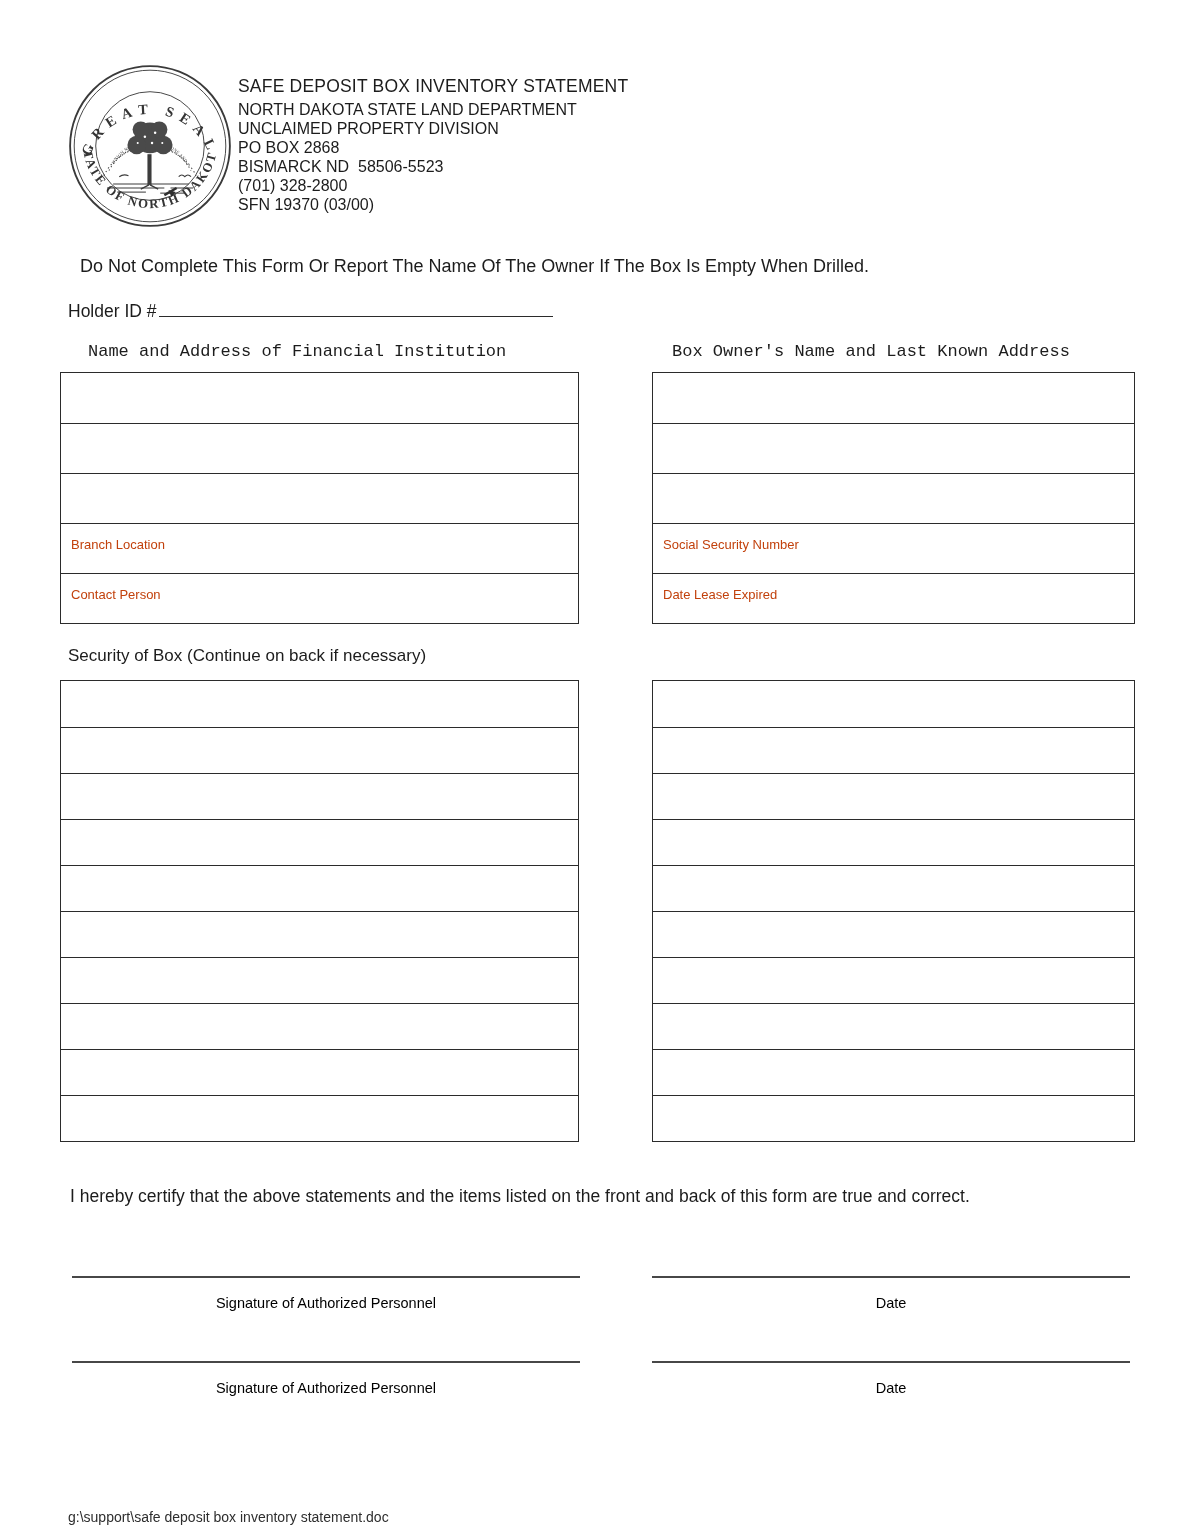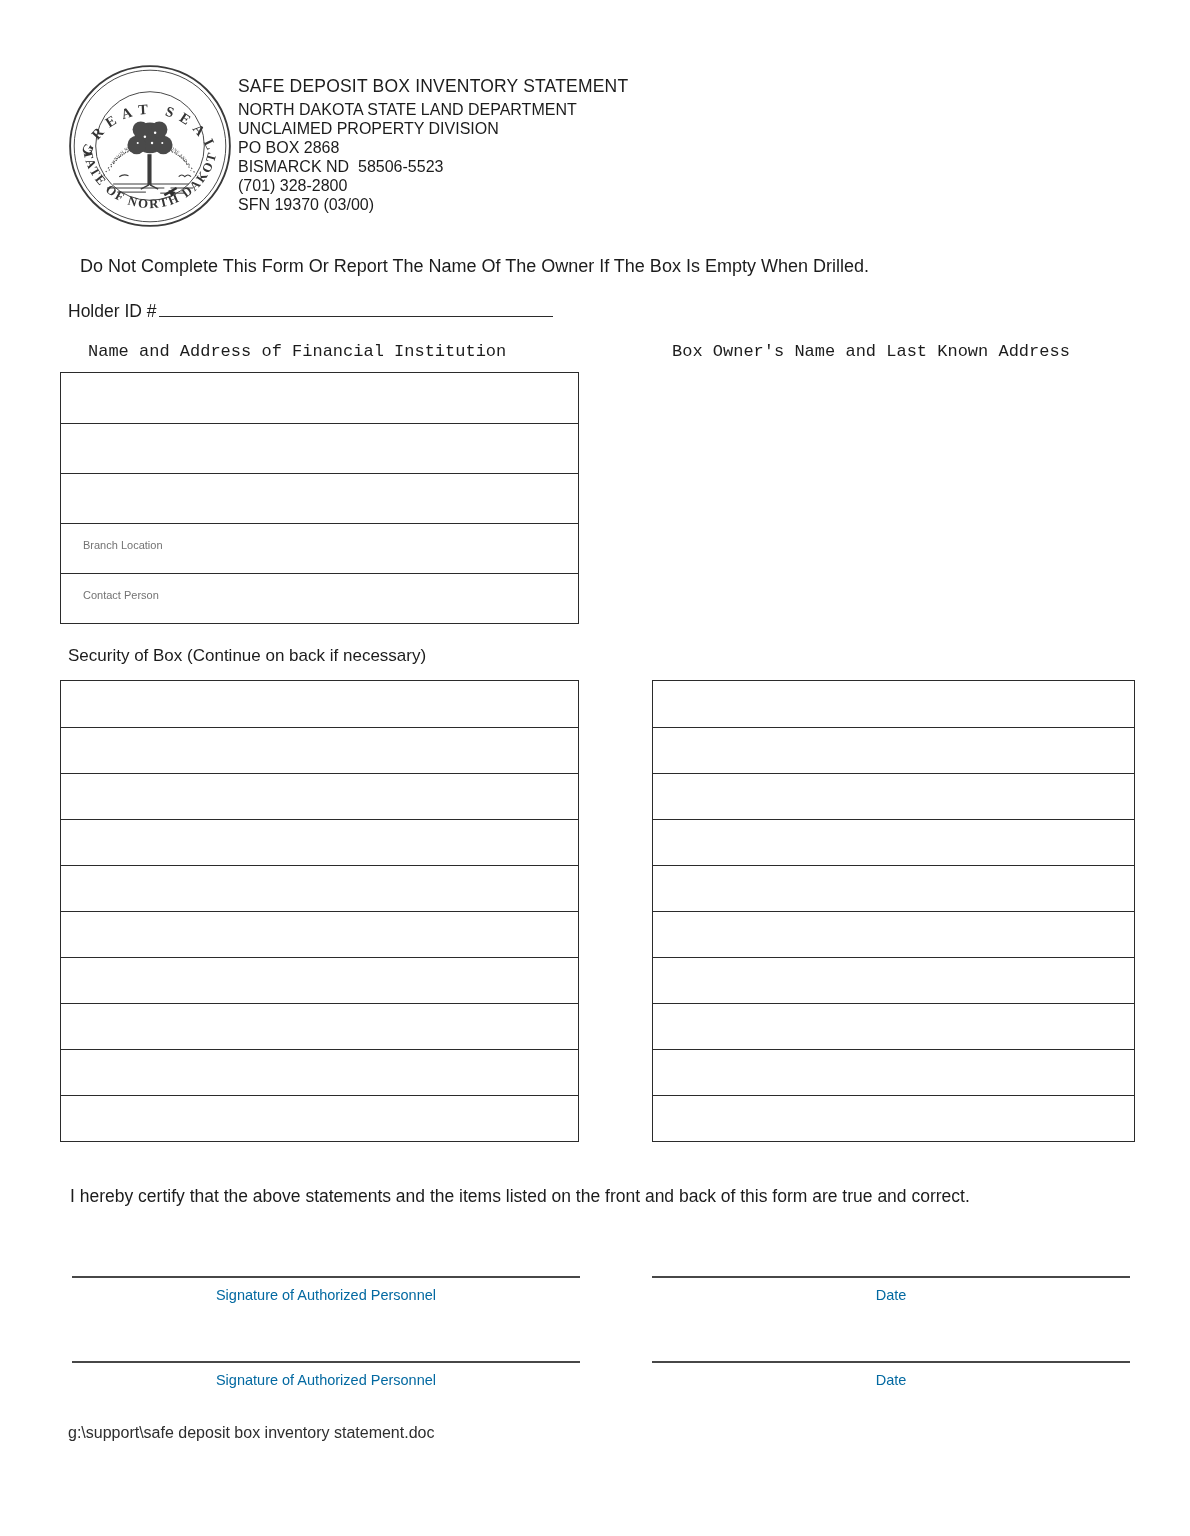--- a/index.html
+++ b/index.html
@@ -25,37 +25,37 @@
   .col-heading{position:absolute;font-size:17px;font-family:Liberation Mono, monospace;}
   #inst-heading{left:88px;top:342px;}
   #owner-heading{left:672px;top:342px;}
   #contents-heading{position:absolute;left:68px;top:646px;font-size:17px;}
   
   .ftable{position:absolute;border:1.6px solid #2b2b2b;box-sizing:border-box;background:#fff;}
   #inst-table{left:60px;top:372px;width:519px;}
   #owner-table{left:652px;top:372px;width:483px;}
   .trow{height:50px;border-top:1.5px solid #2b2b2b;box-sizing:border-box;padding:11px 10px 0 10px;}
   .trow:first-child{border-top:none;}
-  .cell-label{font-size:11px;color:#737373;margin-left:12px;}
+  .cell-label{font-size:13px;color:#c2410c;}
   #contents-left{left:60px;top:680px;width:519px;}
   #contents-right{left:652px;top:680px;width:483px;}
   .crow{height:46px;border-top:1.5px solid #2b2b2b;box-sizing:border-box;}
   .crow:first-child{border-top:none;}
   
   .certify{position:absolute;left:70px;top:1186px;margin:0;font-size:17.5px;}
   
   .sigblock{position:absolute;}
   .sigline{height:0;border-top:2px solid #474747;}
-  .sig-label{font-size:14.5px;text-align:center;padding-top:9px;color:#0369a1;}
+  .sig-label{font-size:14.5px;text-align:center;padding-top:17px;color:#000000;}
   #sig1{left:72px;top:1276px;width:508px;}
   #date1{left:652px;top:1276px;width:478px;}
   #sig2{left:72px;top:1361px;width:508px;}
   #date2{left:652px;top:1361px;width:478px;}
   
-  .footer{position:absolute;left:68px;top:1424px;font-size:16px;color:#2e2e2e;text-align:center;}
+  .footer{position:absolute;left:68px;top:1509px;font-size:14px;color:#2e2e2e;text-align:center;}
 </style>
 </head>
 <body>
 
 <div class="page">
 
   <div class="seal">
     <svg viewBox="0 0 164 164">
       <defs>
         <path id="sealTop" d="M 22,97 A 62,62 0 0 1 142,97"></path>
@@ -122,20 +122,27 @@
   <div class="col-heading" id="owner-heading">Box Owner's Name and Last Known Address</div>
 
   <div class="ftable" id="inst-table">
     <div class="trow"><span class="cell-label"></span></div>
     <div class="trow"><span class="cell-label"></span></div>
     <div class="trow"><span class="cell-label"></span></div>
     <div class="trow"><span class="cell-label">Branch Location</span></div>
     <div class="trow"><span class="cell-label">Contact Person</span></div>
   </div>
 
+  <div class="ftable" id="owner-table">
+    <div class="trow"><span class="cell-label"></span></div>
+    <div class="trow"><span class="cell-label"></span></div>
+    <div class="trow"><span class="cell-label"></span></div>
+    <div class="trow"><span class="cell-label">Social Security Number</span></div>
+    <div class="trow"><span class="cell-label">Date Lease Expired</span></div>
+  </div>
 
   <div id="contents-heading">Security of Box (Continue on back if necessary)</div>
   <div class="ftable" id="contents-left">
       <div class="crow"></div>
       <div class="crow"></div>
       <div class="crow"></div>
       <div class="crow"></div>
       <div class="crow"></div>
       <div class="crow"></div>
       <div class="crow"></div>

